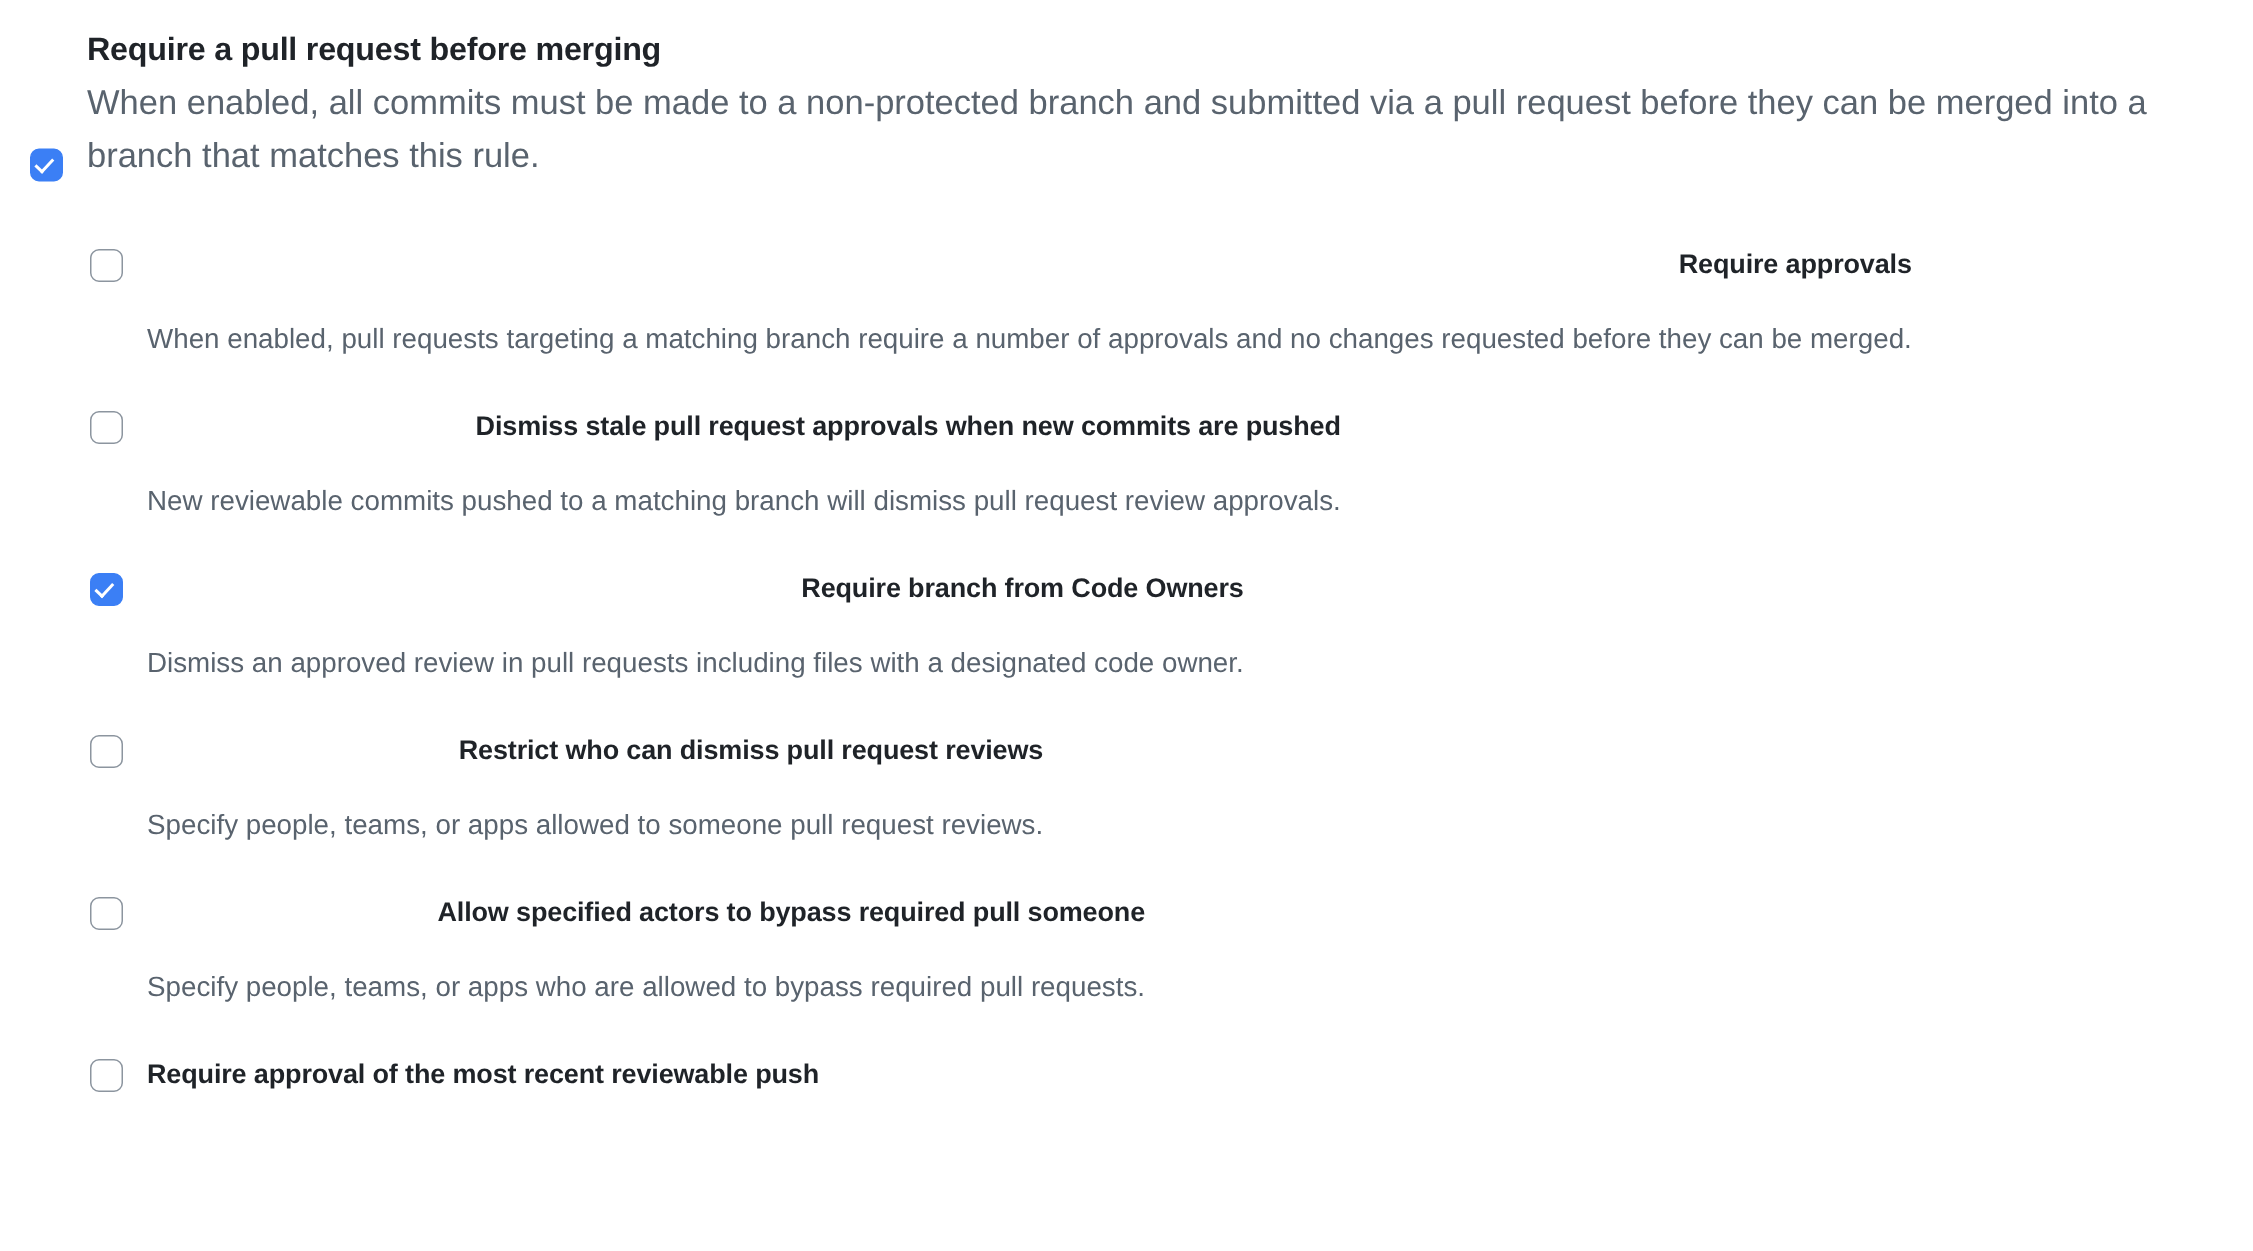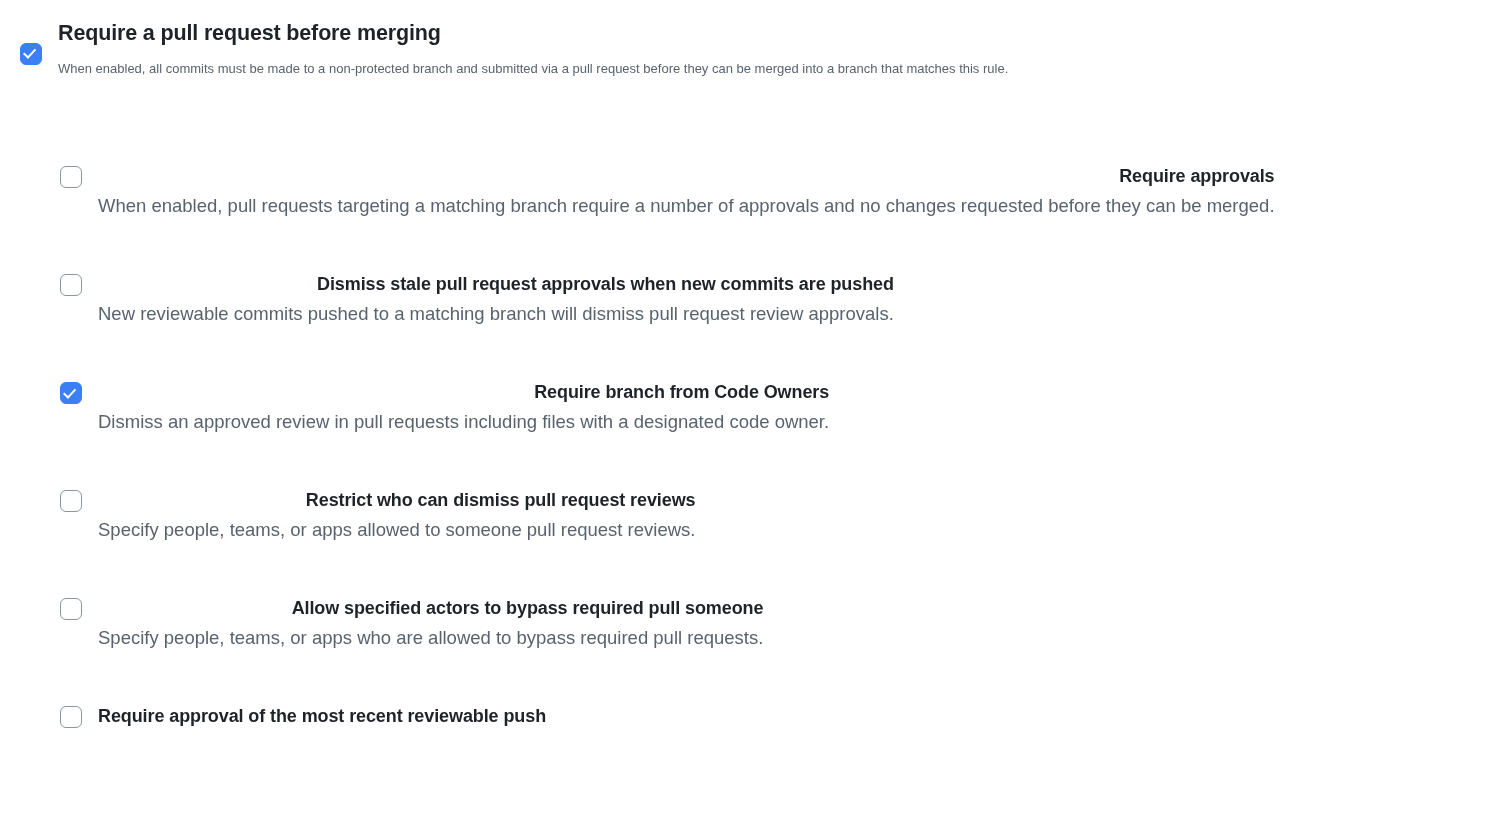--- a/index.html
+++ b/index.html
@@ -21,21 +21,21 @@
   .settings-panel {
     position: relative;
     width: 1502px;
     height: 834px;
     padding: 0;
   }
 
   
   .rule-row {
     display: flex;
-    align-items: center;
+    align-items: flex-end;
   }
 
   .checkbox {
     flex: 0 0 auto;
     width: 22px;
     height: 22px;
     border-radius: 6px;
     border: 1.6px solid #8c959f;
     background: #ffffff;
     position: relative;
@@ -75,21 +75,21 @@
   .top-rule .rule-title {
     font-size: 21.5px;
     font-weight: 700;
     line-height: 26px;
     letter-spacing: -0.15px;
     color: #1f2328;
     margin: 0;
     white-space: nowrap;
   }
   .top-rule .rule-desc {
-    font-size: 13px;
+    font-size: 23px;
     font-weight: 400;
     line-height: 35px;
     color: #59636e;
     margin: 5px 0 0 0;
     max-width: 1388px;
   }
 
   
   .sub-rules {
     position: absolute;
@@ -116,21 +116,21 @@
     color: #1f2328;
     margin: 0;
     white-space: nowrap;
     text-align: right;
   }
   .sub-rule .rule-desc {
     font-size: 18.5px;
     font-weight: 400;
     line-height: 36px;
     color: #59636e;
-    margin: 0 0 0 0;
+    margin: 20px 0 0 0;
     max-width: 1383px;
   }
 </style>
 </head>
 <body>
 
 <div class="settings-panel">
 
   <div class="rule-row top-rule">
     <span class="checkbox checked" role="checkbox" aria-checked="true">

